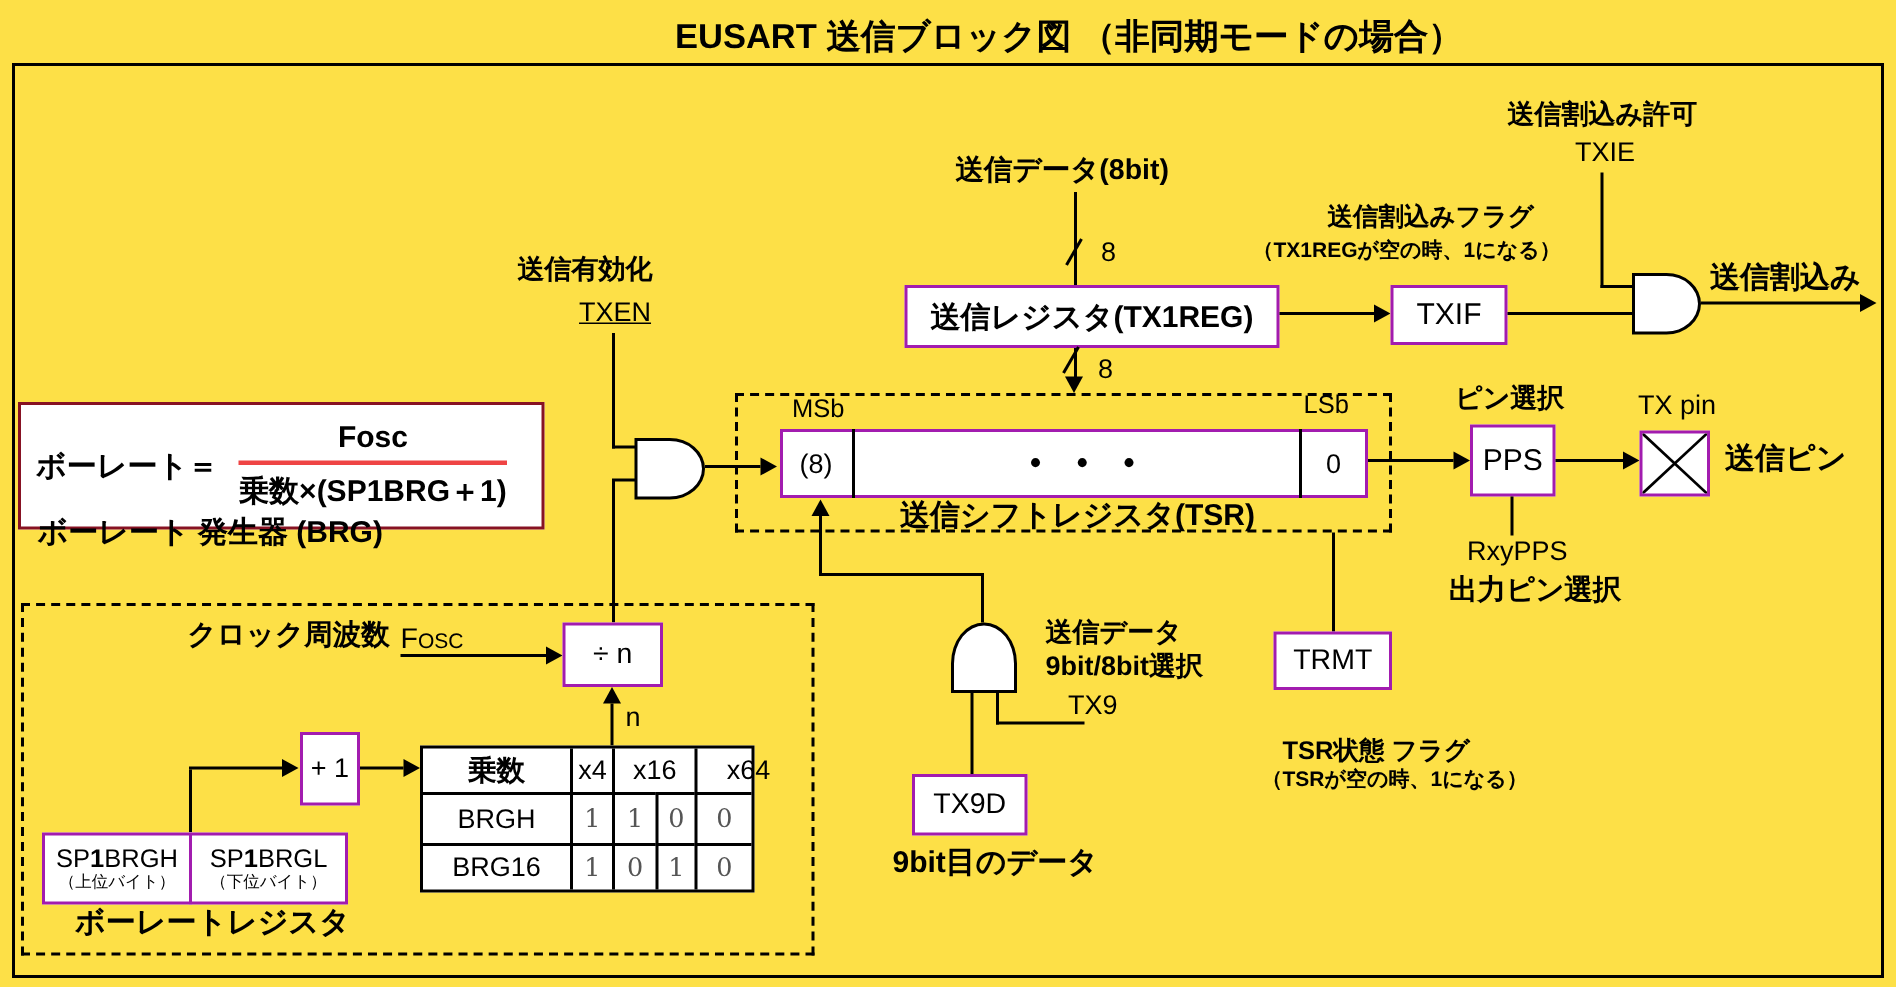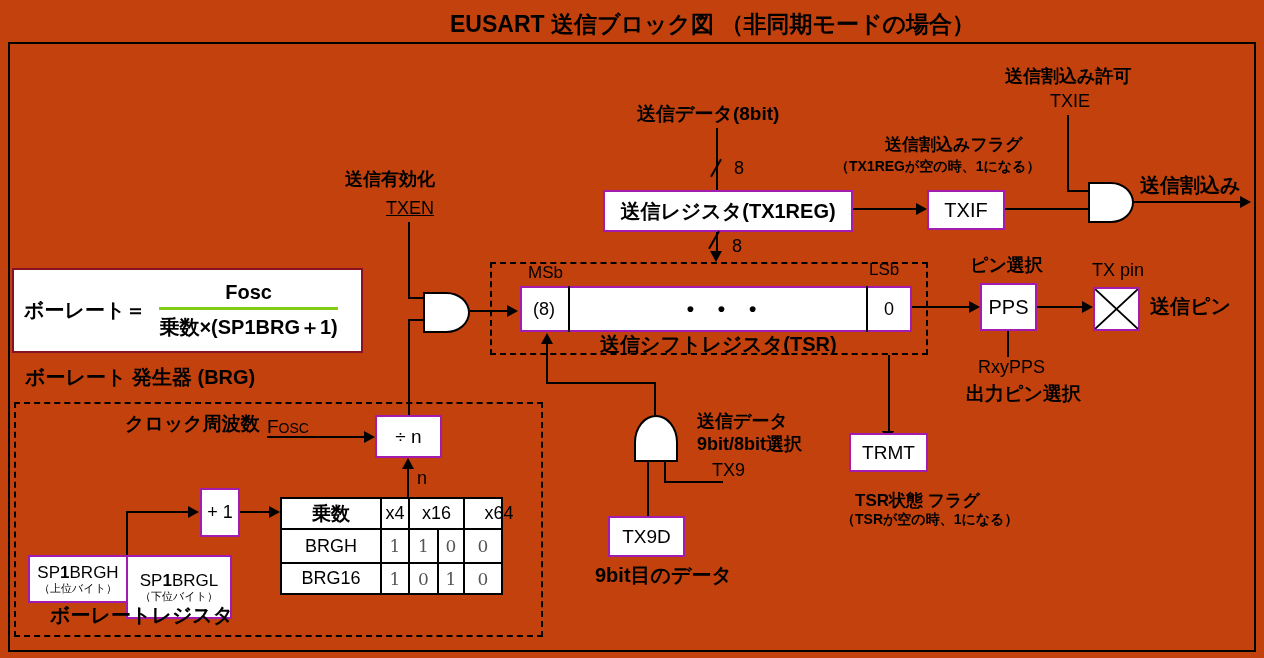--- a/index.html
+++ b/index.html
@@ -1,17 +1,17 @@
 <!DOCTYPE html>
 <html><head>
 <meta charset="utf-8">
 <style>
   html,body{margin:0;padding:0;background:#fff;}
   #stage{
-    position:relative;width:1264px;height:658px;background:#c2410c;
+    position:relative;width:1264px;height:658px;background:#fde047;
     font-family:"Liberation Sans","DejaVu Sans",sans-serif;color:#000;
     overflow:hidden;
   }
   .lbl{position:absolute;white-space:nowrap;line-height:1.15;}
   .b{font-weight:bold;}
   .box{position:absolute;border:2px solid #a21caf;box-sizing:border-box;background:#fff;
        display:flex;align-items:center;justify-content:center;}
   .dash{position:absolute;border:2px dashed #000;box-sizing:border-box;}
   .hl{position:absolute;height:2px;background:#000;}
   .vl{position:absolute;width:2px;background:#000;}
@@ -20,21 +20,21 @@
   .ar.d{border-left:6px solid transparent;border-right:6px solid transparent;border-top:11px solid #000;}
   .ar.u{border-left:6px solid transparent;border-right:6px solid transparent;border-bottom:11px solid #000;}
   .slash{position:absolute;width:20px;height:2px;background:#000;transform:rotate(-60deg);}
   .andh{position:absolute;border:2px solid #000;background:#fff;box-sizing:border-box;
         border-radius:0 50% 50% 0 / 0 50% 50% 0;}
   .andv{position:absolute;border:2px solid #000;background:#fff;box-sizing:border-box;
         border-radius:50% 50% 0 0 / 58% 58% 0 0;}
   .cell{position:absolute;display:flex;align-items:center;justify-content:center;}
   .frac{display:flex;flex-direction:column;align-items:center;margin-left:14px;}
   .frac .num{font-weight:bold;font-size:20px;padding-bottom:3px;}
-  .frac .den{font-weight:bold;font-size:20px;border-top:3px solid #84cc16;padding-top:4px;}
+  .frac .den{font-weight:bold;font-size:20px;border-top:3px solid #ef4444;padding-top:4px;}
   #multtable{position:absolute;left:280px;top:497px;display:grid;
     grid-template-columns:98px 28px 29px 26px 38px;grid-template-rows:29px 34px 31px;
     border:2px solid #000;background:#fff;box-sizing:content-box;}
   #multtable > div{display:flex;align-items:center;justify-content:center;}
   .bl{border-left:2px solid #000;}
   .bt{border-top:2px solid #000;}
   .dig{font-family:"DejaVu Serif","Liberation Serif",serif;color:#555;font-size:17px;}
   .spbox{flex-direction:column;line-height:1.1;}
   .dots{letter-spacing:9px;font-weight:bold;font-size:21px;padding-left:9px;}
 </style>
@@ -125,32 +125,32 @@
       <line x1="43" y1="0" x2="0" y2="40" stroke="#000" stroke-width="1.8"></line>
     </svg>
   </div>
   <div class="lbl b" style="left:1150px;top:295px;font-size:20px;">送信ピン</div>
   <div class="vl" style="left:1007px;top:331px;height:26px;"></div>
   <div class="lbl" style="left:978px;top:357px;font-size:18px;">RxyPPS</div>
   <div class="lbl b" style="left:966px;top:383px;font-size:19px;">出力ピン選択</div>
 
   <div class="vl" style="left:888px;top:355px;height:76px;"></div>
   <div class="ar d" style="left:882px;top:431px;"></div>
-  <div class="box" style="left:849px;top:433px;width:79px;height:39px;font-size:19px;">TRMT</div>
+  <div class="box" style="left:849px;top:421px;width:79px;height:39px;font-size:19px;">TRMT</div>
   <div class="lbl b" style="left:855px;top:491px;font-size:17px;">TSR状態 フラグ</div>
   <div class="lbl b" style="left:841px;top:511px;font-size:14px;">（TSRが空の時、1になる）</div>
 
   <div style="position:absolute;left:12px;top:268px;width:351px;height:85px;border:2px solid #871223;box-sizing:border-box;display:flex;align-items:center;padding-left:10px;background:#fff;">
     <span class="b" style="font-size:20px;">ボーレート＝</span>
     <span class="frac">
       <span class="num">Fosc</span>
       <span class="den">乗数×(SP1BRG＋1)</span>
     </span>
   </div>
-  <div class="lbl b" style="left:25px;top:366px;font-size:20px;">ボーレート 発生器 (BRG)</div>
+  <div class="lbl b" style="left:25px;top:344px;font-size:20px;">ボーレート 発生器 (BRG)</div>
 
   <div class="dash" style="left:14px;top:402px;width:529px;height:235px;"></div>
 
   <div class="lbl b" style="left:125px;top:413px;font-size:19px;">クロック周波数</div>
   <div class="lbl" style="left:267px;top:416px;">
     <span style="font-size:19px;">F</span><span style="font-size:14px;">OSC</span>
   </div>
   <div class="hl" style="left:267px;top:436px;width:97px;"></div>
   <div class="ar r" style="left:364px;top:431px;"></div>
 
@@ -182,19 +182,19 @@
     <div class="bl bt dig">1</div>
     <div class="bl bt dig">0</div>
     <div class="bl bt dig">1</div>
     <div class="bl bt dig">0</div>
   </div>
 
   <div class="box spbox" style="left:28px;top:555px;width:100px;height:48px;">
     <div style="font-size:17px;"><span>SP</span><b>1</b><span>BRGH</span></div>
     <div style="font-size:11px;">（上位バイト）</div>
   </div>
-  <div class="box spbox" style="left:126px;top:555px;width:106px;height:64px;">
+  <div class="box spbox" style="left:126px;top:555px;width:106px;height:48px;">
     <div style="font-size:17px;"><span>SP</span><b>1</b><span>BRGL</span></div>
     <div style="font-size:11px;">（下位バイト）</div>
   </div>
   <div class="lbl b" style="left:50px;top:604px;font-size:20px;font-family:Liberation Serif, serif;">ボーレートレジスタ</div>
 
 </div>
 
 </body></html>

